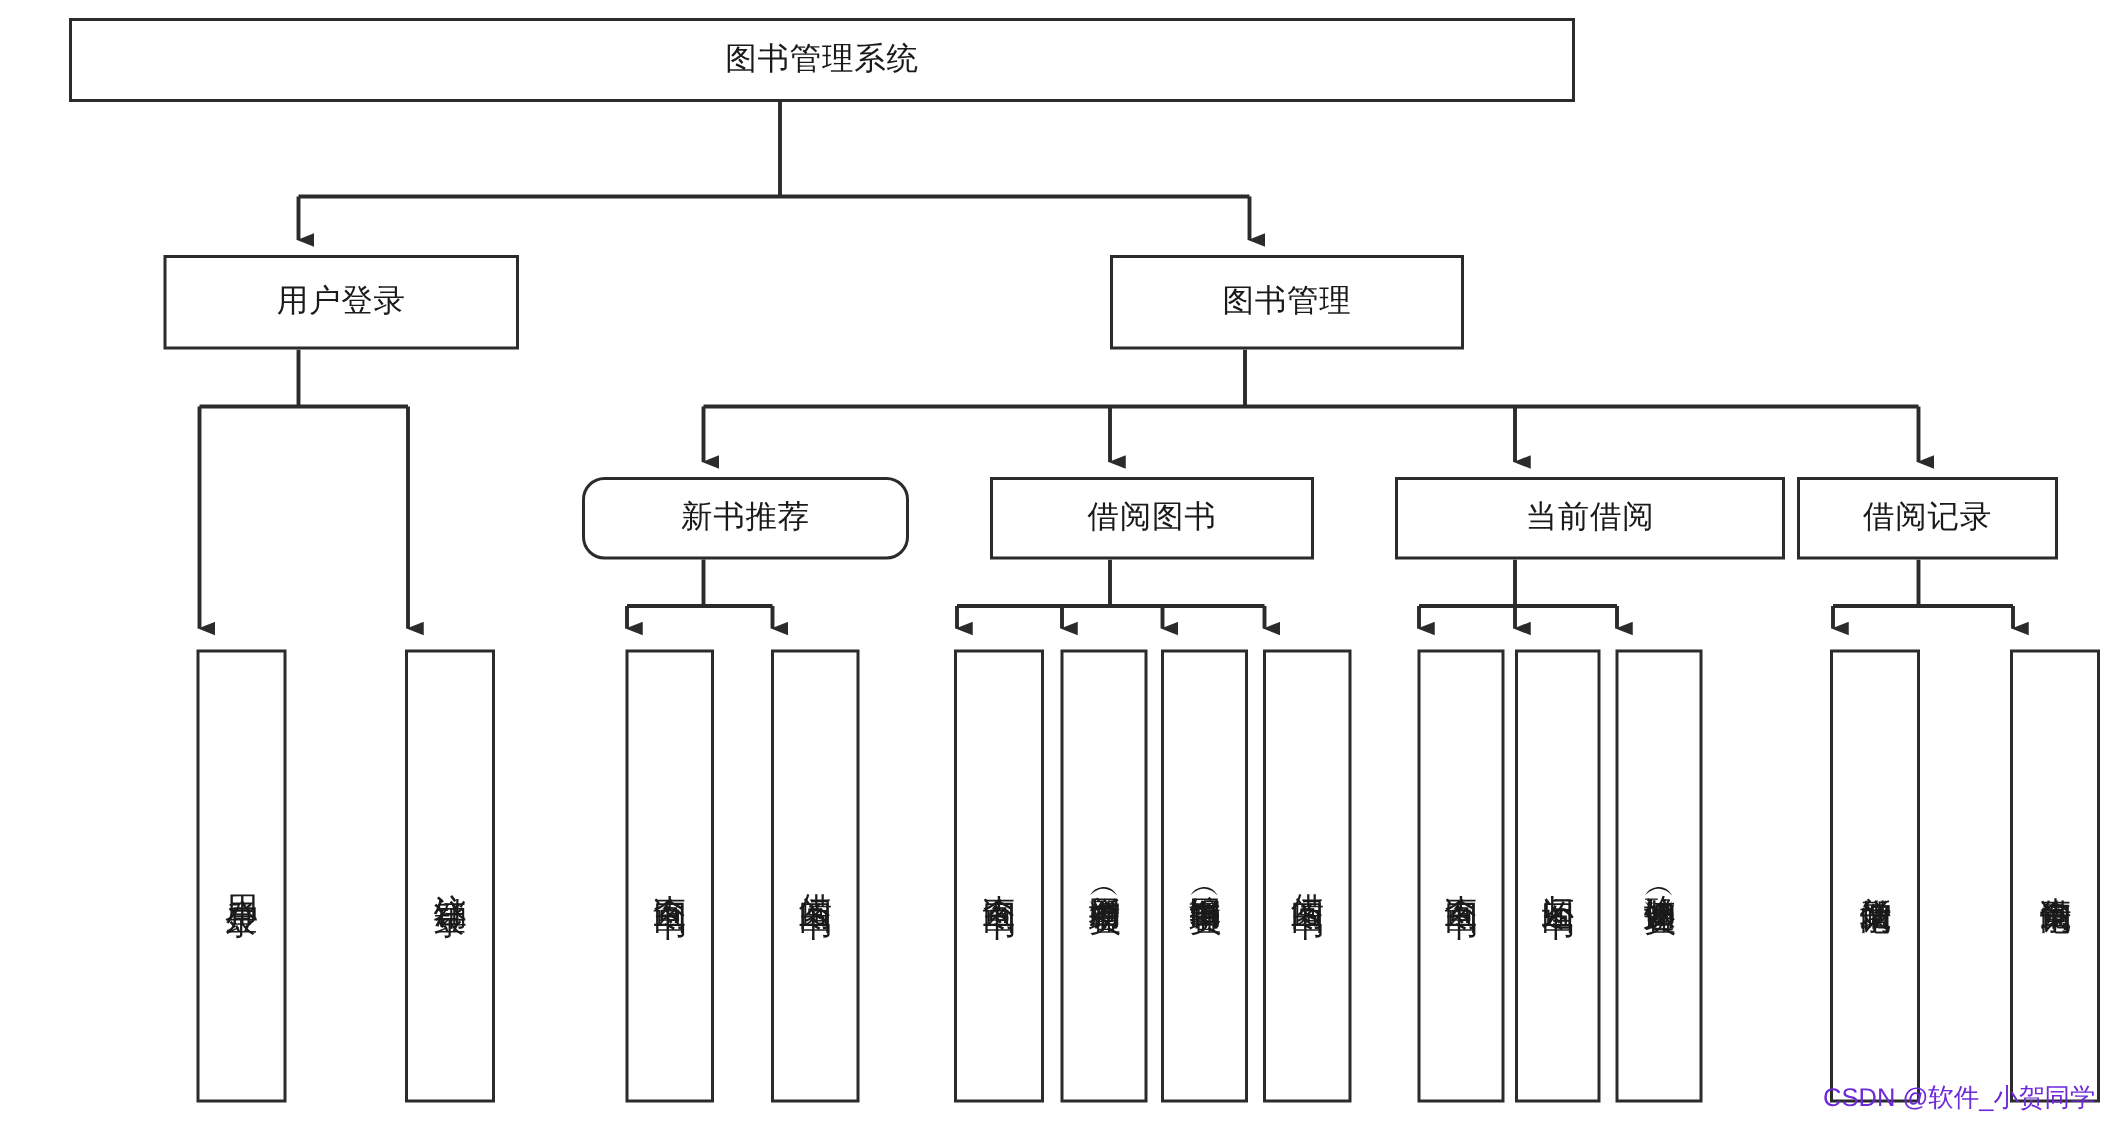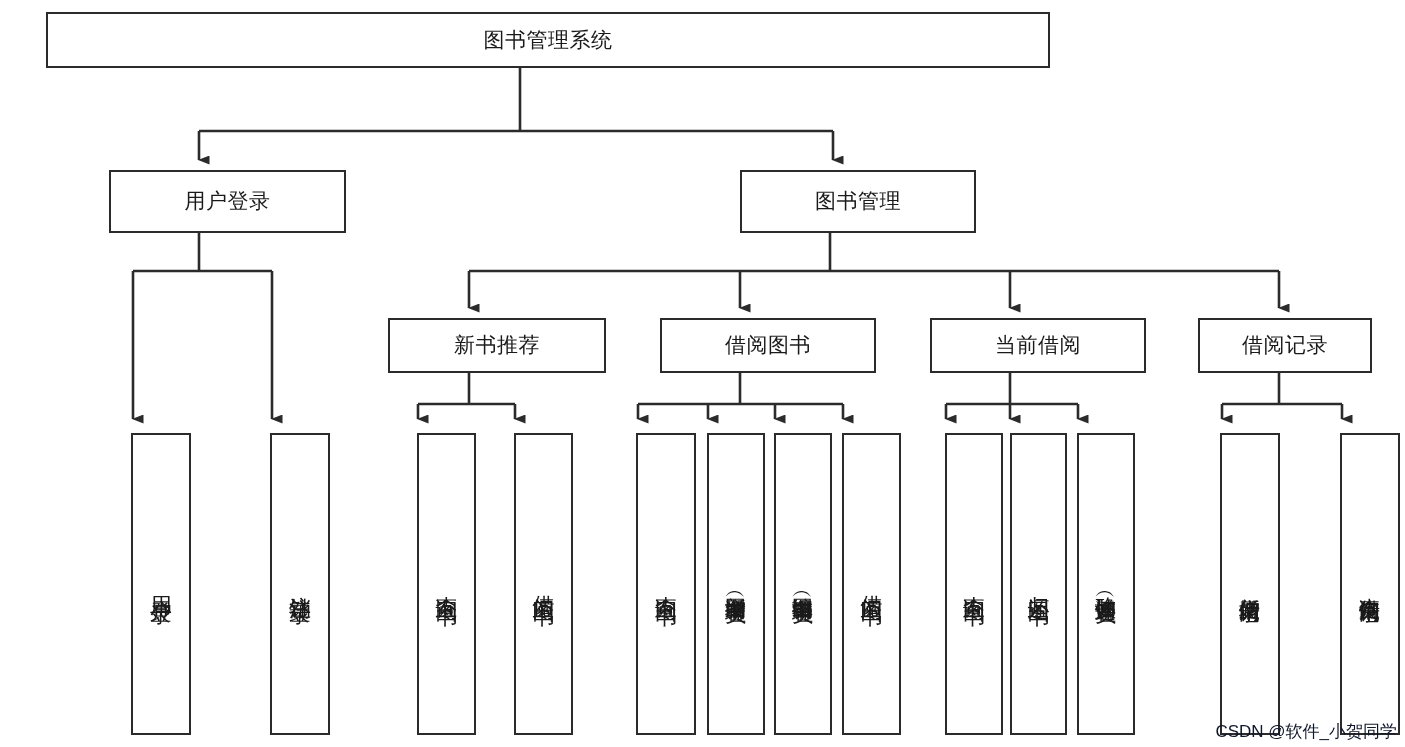--- a/index.html
+++ b/index.html
@@ -63,21 +63,21 @@
   }
   .node.vertical.tight .node-label {
     letter-spacing: 1px;
     font-size: 21px;
   }
   #watermark {
     position: absolute;
     right: 8px;
     bottom: 4px;
     font-size: 17px;
-    color: #0f172a;
+    color: #6d28d9;
     white-space: nowrap;
     user-select: none;
   }
 </style>
 </head>
 <body>
 
 <div id="diagram-root">
 
   <svg id="edges-layer" viewBox="0 0 1405 747" width="1405" height="747">
@@ -137,27 +137,27 @@
     <span class="node-label">图书管理系统</span>
   </div>
 
   <div class="node horizontal" style="left:81px; top:170px; width:237px; height:63px;">
     <span class="node-label">用户登录</span>
   </div>
   <div class="node horizontal" style="left:712px; top:170px; width:236px; height:63px;">
     <span class="node-label">图书管理</span>
   </div>
 
-  <div class="node horizontal" style="left:360px; top:318px; width:218px; height:55px;">
+  <div class="node horizontal" style="left:360px; top:318px; width:218px; height:55px;border-radius:15px;">
     <span class="node-label">新书推荐</span>
   </div>
   <div class="node horizontal" style="left:632px; top:318px; width:216px; height:55px;">
     <span class="node-label">借阅图书</span>
   </div>
-  <div class="node horizontal" style="left:902px; top:318px; width:216px; height:55px;">
+  <div class="node horizontal" style="left:902px; top:318px; width:260px; height:55px;">
     <span class="node-label">当前借阅</span>
   </div>
   <div class="node horizontal" style="left:1170px; top:318px; width:174px; height:55px;">
     <span class="node-label">借阅记录</span>
   </div>
 
   <div class="node vertical" style="left:103px; top:433px; width:60px; height:302px;">
     <span class="node-label">用户登录</span>
   </div>
   <div class="node vertical" style="left:242px; top:433px; width:60px; height:302px;">

